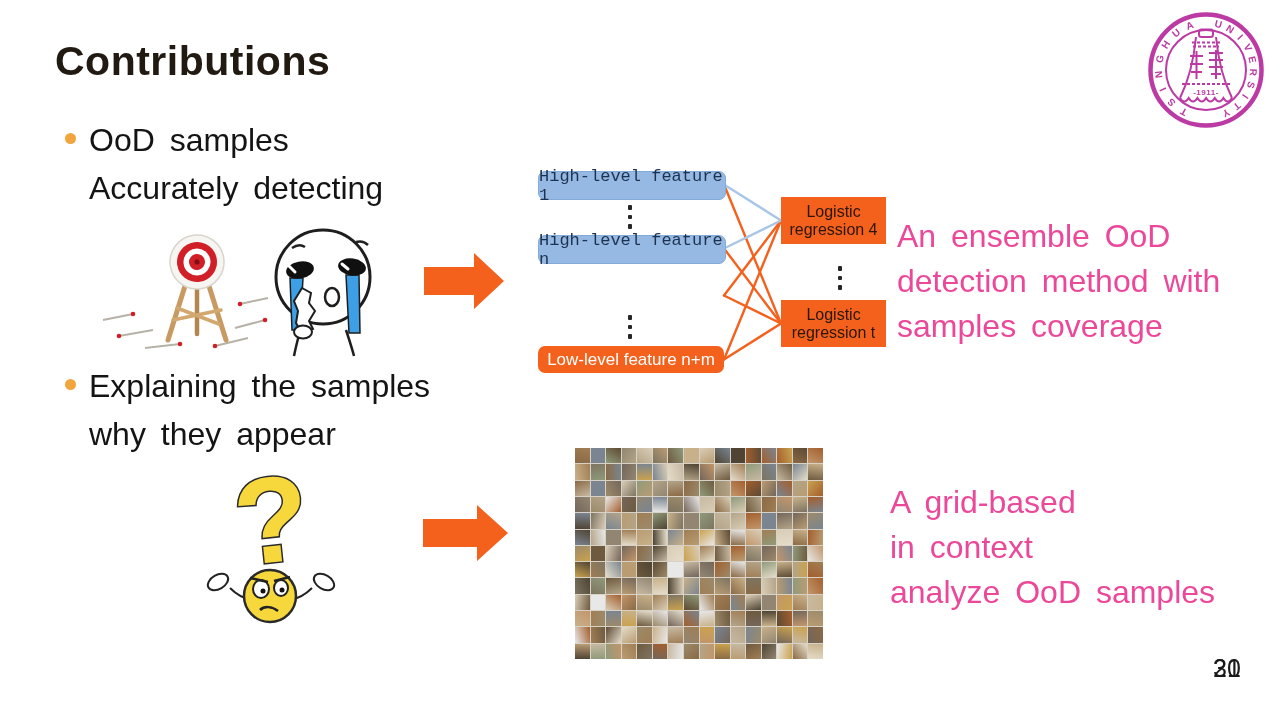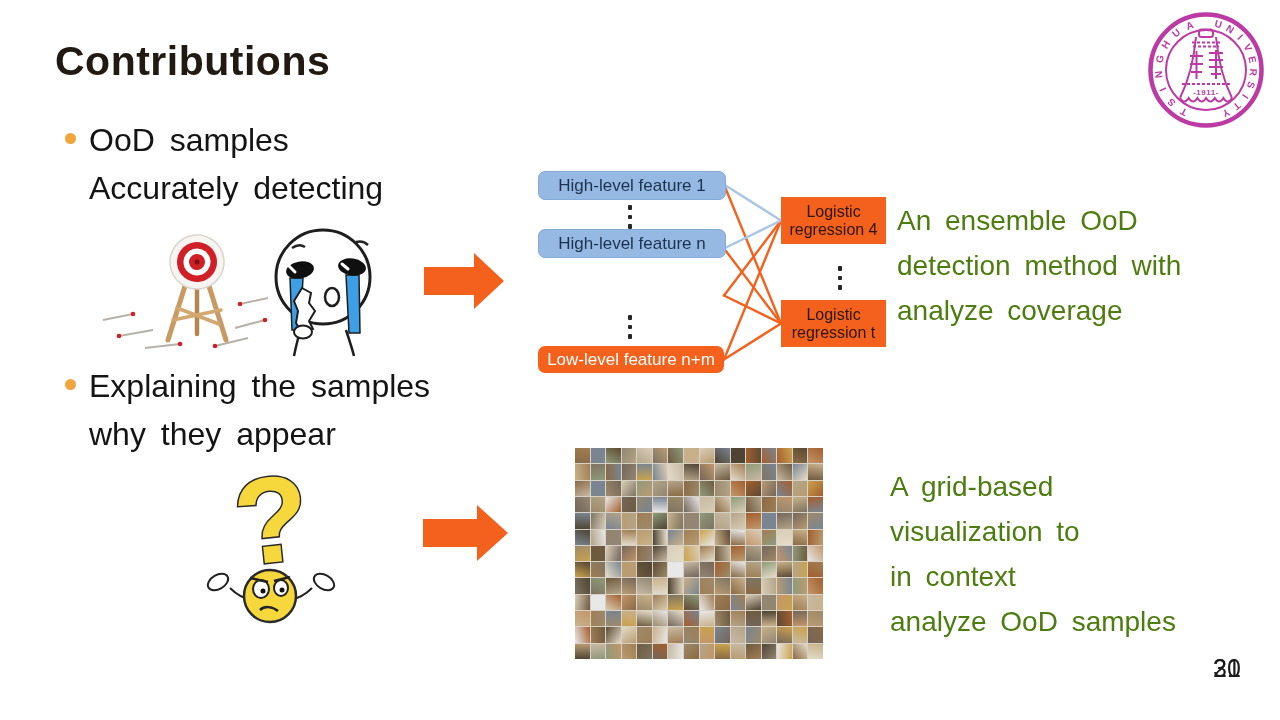--- a/index.html
+++ b/index.html
@@ -11,38 +11,38 @@
 
   .bullet-dot{position:absolute;width:11px;height:11px;border-radius:50%;background:var(--bullet);}
   .bd1{left:65px;top:133px;} .bd2{left:65px;top:379px;}
   .bullet-text{position:absolute;left:89px;font-size:32px;color:#141414;line-height:48px;word-spacing:6px;}
   .bt1{top:116px;} .bt2{top:362px;}
 
   .img-abs{position:absolute;}
 
   .fbox{position:absolute;left:538px;width:186px;height:27px;border-radius:7px;
         display:flex;align-items:center;justify-content:center;font-size:17px;z-index:2;}
-  .fbox.high{background:var(--box-blue);color:#1d3250;border:1px solid #84aad7;}
+  .fbox.high{background:var(--box-blue);color:#1d3250;border:1px solid #84aad7;font-family:Liberation Mono, monospace;}
   .fbox.low{background:var(--accent);color:#ffffff;}
-  .f1{top:171px;} .f2{top:229px;} .f3{top:282px;} .f4{top:346px;}
+  .f1{top:171px;} .f2{top:235px;} .f3{top:282px;} .f4{top:346px;}
 
   .rbox{position:absolute;left:781px;width:105px;height:47px;background:var(--accent);
         color:#2b1608;font-size:16px;line-height:17.5px;display:flex;flex-direction:column;
         align-items:center;justify-content:center;text-align:center;z-index:2;}
   .r1{top:197px;} .r2{top:300px;}
 
   .vdots{position:absolute;display:flex;flex-direction:column;gap:5px;z-index:2;}
   .vdots i{width:4px;height:4.5px;background:#262626;border-radius:1px;}
   .vd1{left:628px;top:205px;} .vd2{left:628px;top:315px;} .vd3{left:838px;top:266px;}
 
   svg.lines{position:absolute;left:520px;top:160px;z-index:1;}
   .ln-b{stroke:var(--line-blue);stroke-width:2.4;stroke-linecap:round;}
   .ln-o{stroke:var(--accent);stroke-width:2.4;stroke-linecap:round;}
 
-  .cap{position:absolute;font-size:28px;color:#4d7c0f;line-height:45px;word-spacing:6px;}
+  .cap{position:absolute;font-size:32px;color:#ec4899;line-height:45px;word-spacing:6px;margin-top:16px;}
   .cap1{left:897px;top:198px;} .cap2{left:890px;top:464px;}
 
   .collage{position:absolute;left:575px;top:448px;width:248px;height:211px;display:grid;
            grid-template-columns:repeat(16,1fr);grid-template-rows:repeat(13,1fr);gap:1px;
            background:#d8d2c6;}
   .collage div{width:100%;height:100%;}
 
   .pagenum{position:absolute;left:1213px;top:654px;width:40px;height:30px;font-size:25px;color:#1b1b1b;}
   .pagenum span{position:absolute;left:0;top:0;}
 
@@ -192,21 +192,21 @@
     <line class="ln-o" x1="204" y1="135.5" x2="261" y2="163.5"></line>
     <line class="ln-o" x1="204" y1="199.5" x2="261" y2="60.5"></line>
     <line class="ln-o" x1="204" y1="199.5" x2="261" y2="163.5"></line>
     <line class="ln-b" x1="204" y1="24.5" x2="261" y2="60.5"></line>
     <line class="ln-b" x1="204" y1="88.5" x2="261" y2="60.5"></line>
   </svg>
 
   <div class="cap cap1">
     <div>An ensemble OoD</div>
     <div>detection method with</div>
-    <div>analyze coverage</div>
+    <div>samples coverage</div>
   </div>
 
   <span class="bullet-dot bd2"></span>
   <div class="bullet-text bt2">
     <div>Explaining the samples</div>
     <div>why they appear</div>
   </div>
 
   <svg class="img-abs" style="left:196px;top:462px;" width="168" height="168" viewBox="0 0 168 168">
     <text x="76" y="100" font-size="122" font-weight="bold" text-anchor="middle" fill="var(--qyellow)" stroke="#2a2a2a" stroke-width="3" paint-order="stroke" transform="rotate(-6 76 60)" font-family="Liberation Sans, sans-serif">?</text>
@@ -432,21 +432,20 @@
       <div style="background: linear-gradient(7deg, rgb(185, 156, 114), rgb(199, 185, 162));"></div>
       <div style="background: linear-gradient(330deg, rgb(160, 126, 85), rgb(110, 90, 63));"></div>
       <div style="background: linear-gradient(130deg, rgb(79, 68, 51), rgb(146, 134, 114));"></div>
       <div style="background: linear-gradient(100deg, rgb(232, 232, 232), rgb(202, 162, 78));"></div>
       <div style="background: linear-gradient(51deg, rgb(138, 106, 69), rgb(228, 220, 201));"></div>
       <div style="background: linear-gradient(12deg, rgb(228, 220, 201), rgb(200, 177, 138));"></div>
     </div>
 
   <div class="cap cap2">
     <div>A grid-based</div>
-    <div>visualization to</div>
     <div>in context</div>
     <div>analyze OoD samples</div>
   </div>
 
   <div class="pagenum">
     <span>21</span>
     <span>30</span>
   </div>
 
 </div>

